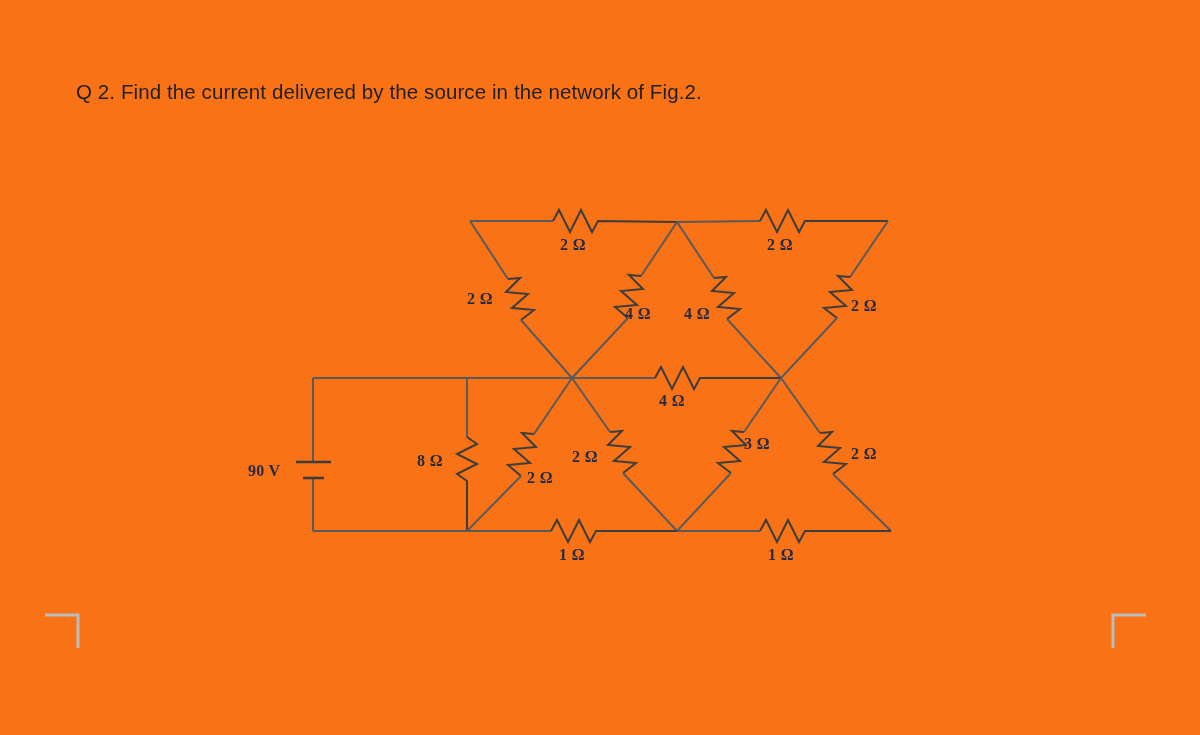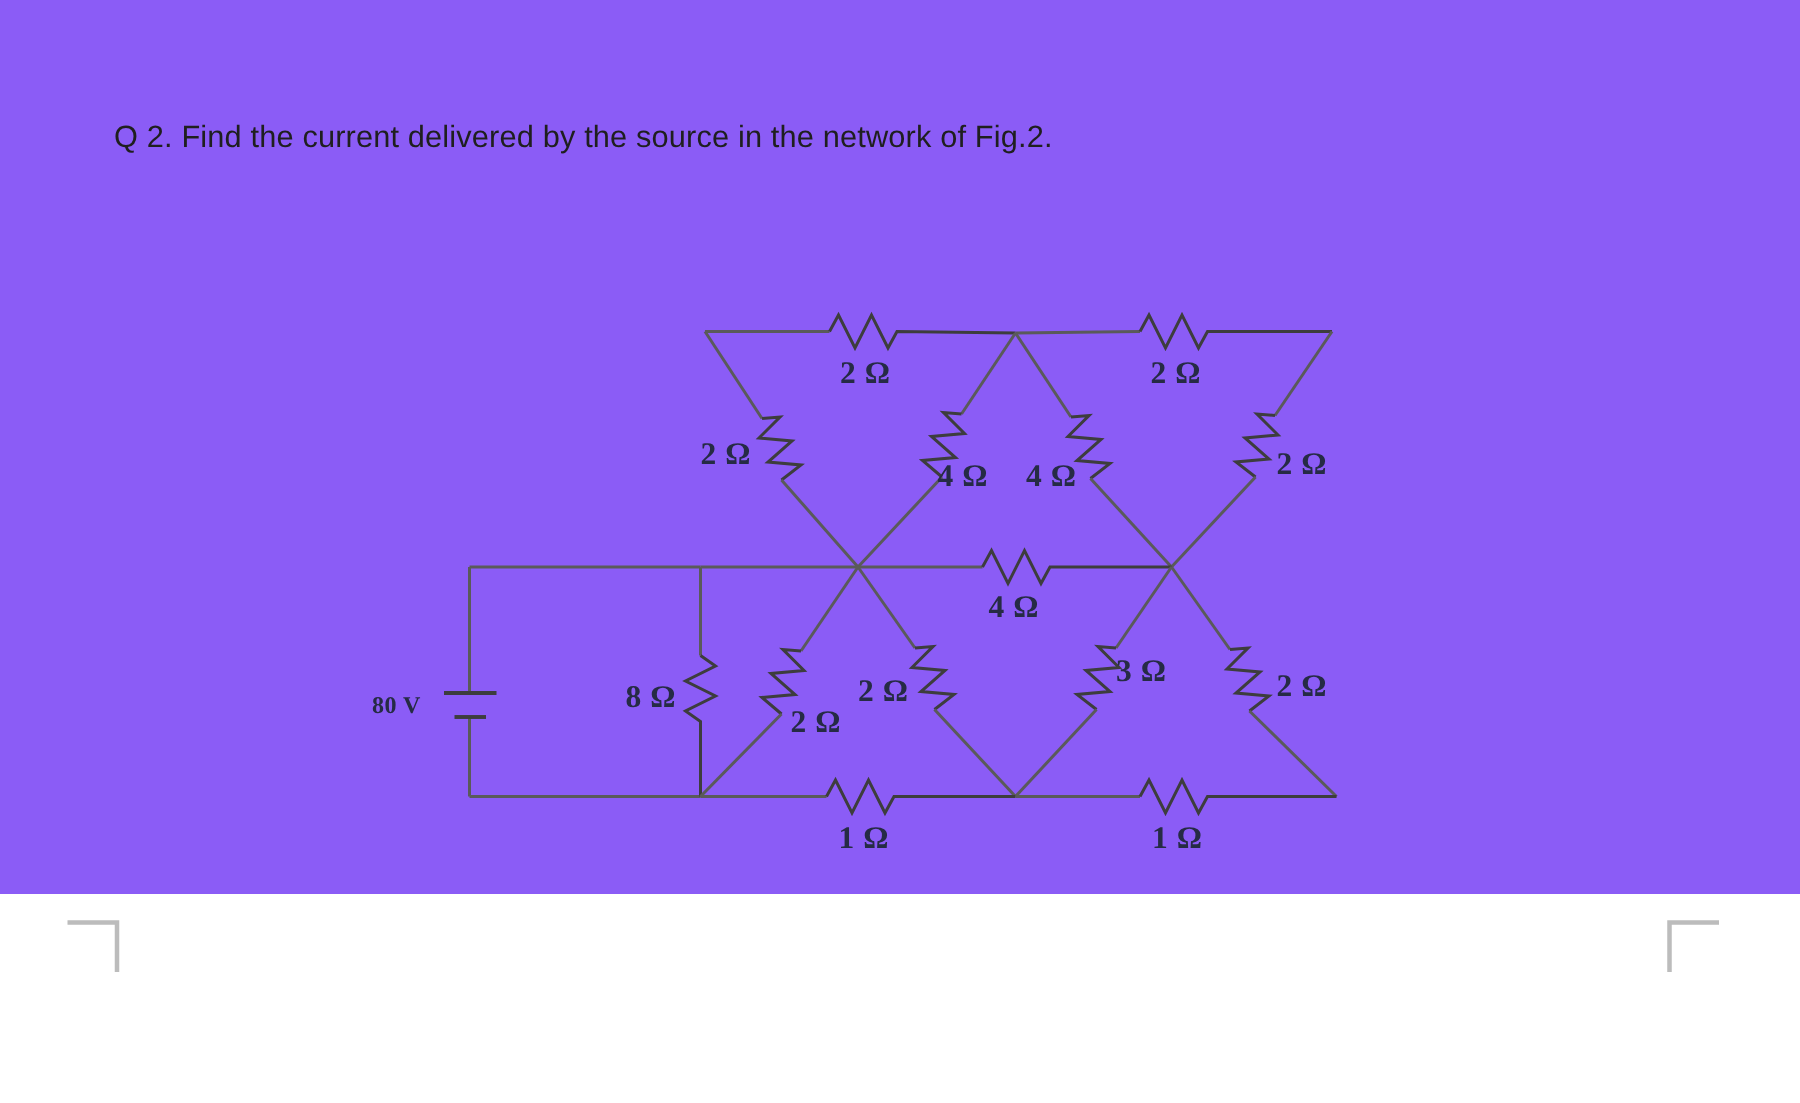--- a/index.html
+++ b/index.html
@@ -12,22 +12,22 @@
     height: 735px;
     position: relative;
     overflow: hidden;
     font-family: "Liberation Sans", sans-serif;
     color: #1c1c1c;
   }
   #page {
     position: absolute;
     left: 0; top: 0;
     width: 1200px;
-    height: 596px;
-    background: #8b5cf6;
+    height: 735px;
+    background: #f97316;
   }
   #question-text {
     position: absolute;
     left: 76px;
     top: 80px;
     font-family: "Liberation Sans", sans-serif;
     font-size: 20.5px;
     font-weight: 400;
     letter-spacing: 0.1px;
     color: #1f1f1f;
@@ -67,21 +67,21 @@
     stroke-width: 2.6;
   }
   .cropmark {
     fill: none;
     stroke: #bcbcbc;
     stroke-width: 3;
   }
   .rlabel {
     position: absolute;
     font-family: "Liberation Serif", serif;
-    font-size: 21px;
+    font-size: 16px;
     font-weight: 700;
     color: #262b45;
     white-space: nowrap;
     letter-spacing: 0.4px;
   }
   .vlabel {
     position: absolute;
     font-family: "Liberation Serif", serif;
     font-size: 16px;
     font-weight: 700;
@@ -161,21 +161,21 @@
       <path class="wire" d="M 833 474 L 891 531"></path>
 
       <path class="wire" d="M 467 531 L 551 531"></path>
       <path class="zig" d="M 551 531 L 557 520 L 568 542 L 579 520 L 590 542 L 596 531 L 677 531"></path>
 
       <path class="wire" d="M 677 531 L 760 531"></path>
       <path class="zig" d="M 760 531 L 766 520 L 777 542 L 788 520 L 799 542 L 805 531 L 891 531"></path>
 
     </svg>
 
-    <div class="vlabel" style="left:248px; top:462px;">80 V</div>
+    <div class="vlabel" style="left:248px; top:462px;">90 V</div>
 
     <div class="rlabel" style="left:417px; top:452px;">8 Ω</div>
 
     <div class="rlabel" style="left:560px; top:236px;">2 Ω</div>
 
     <div class="rlabel" style="left:767px; top:236px;">2 Ω</div>
 
     <div class="rlabel" style="left:467px; top:290px;">2 Ω</div>
 
     <div class="rlabel" style="left:625px; top:305px;">4 Ω</div>

